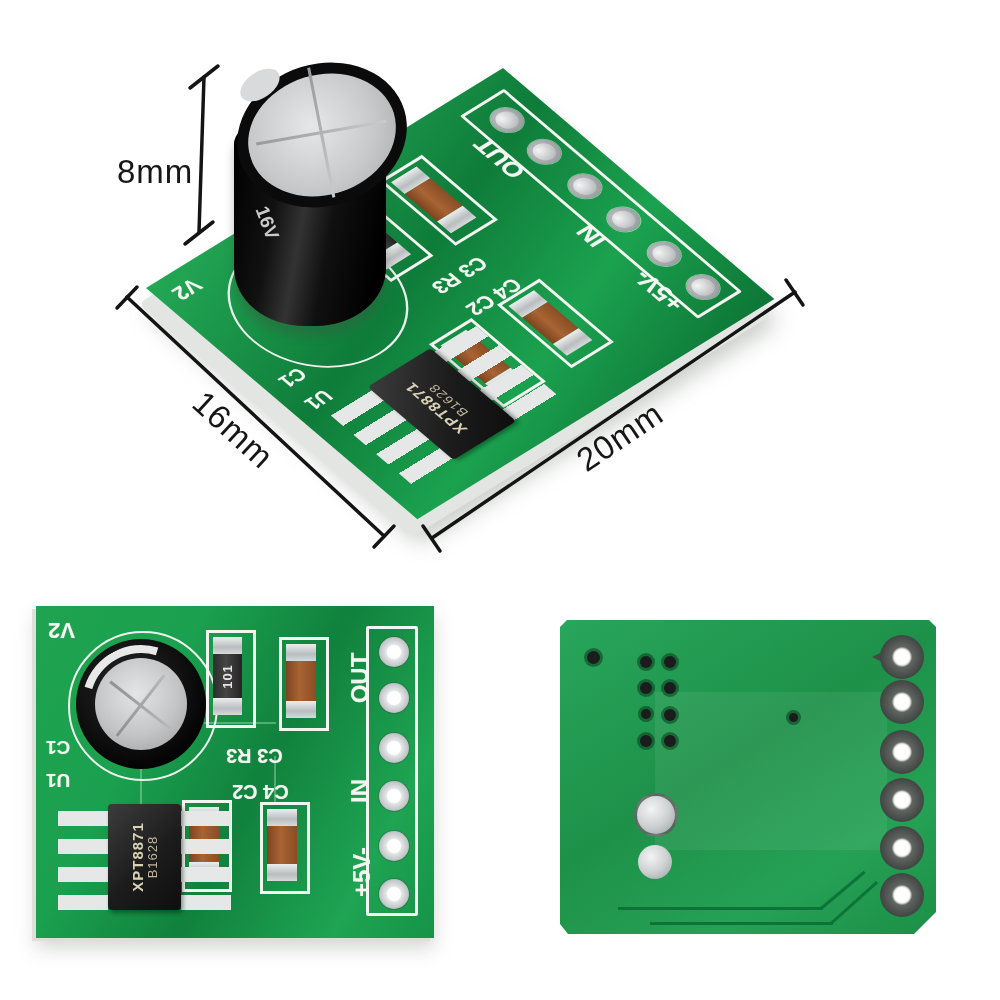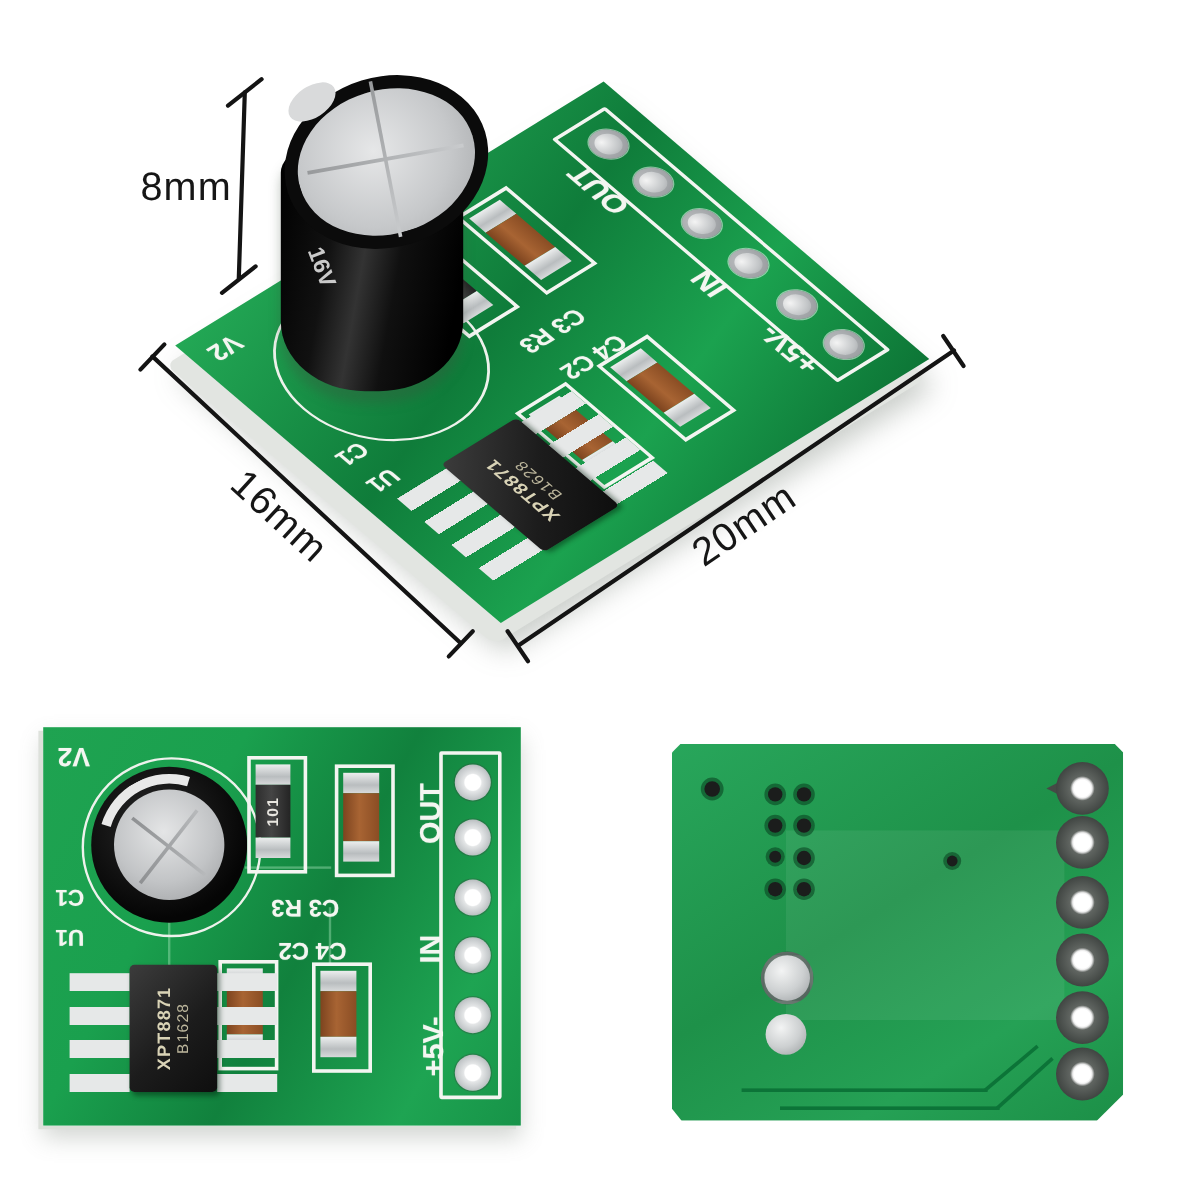--- a/index.html
+++ b/index.html
@@ -121,21 +121,21 @@
 
     <line x1="127" y1="297" x2="384" y2="536"></line>
     <line x1="137" y1="287" x2="117" y2="308"></line>
     <line x1="394" y1="526" x2="374" y2="547"></line>
 
     <line x1="432" y1="538" x2="795" y2="292"></line>
     <line x1="423" y1="526" x2="440" y2="551"></line>
     <line x1="786" y1="280" x2="803" y2="305"></line>
   </g>
 </svg>
-<div class="dim-label" style="left:117px;top:137px;">8mm</div>
+<div class="dim-label" style="left:117px;top:153px;">8mm</div>
 <div class="dim-label rot16" style="left:233px;top:430px;">16mm</div>
 <div class="dim-label rot20" style="left:620px;top:437px;">20mm</div>
 
 <div class="persp-shadow"></div>
 
 <div class="persp-plane">
 
   <div class="pinbox" style="right:16px;top:18px;width:46px;height:288px;"></div>
   <div class="hole-p" style="right:25px;top:32px;"></div>
   <div class="hole-p" style="right:25px;top:78px;"></div>

